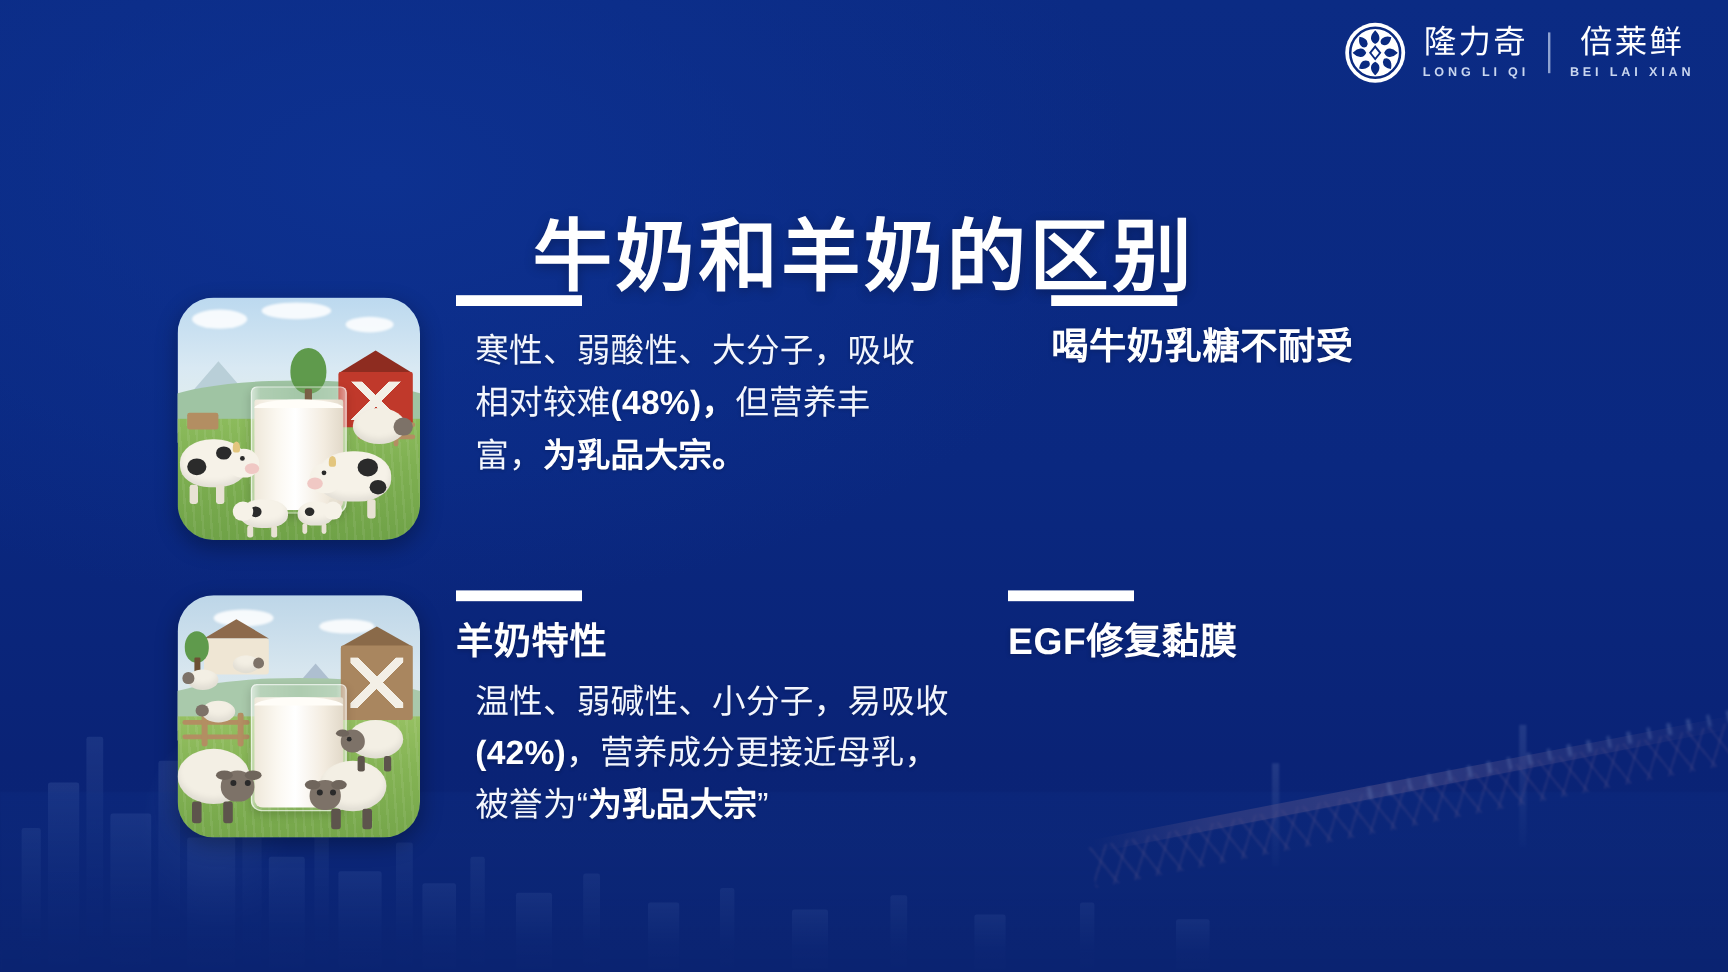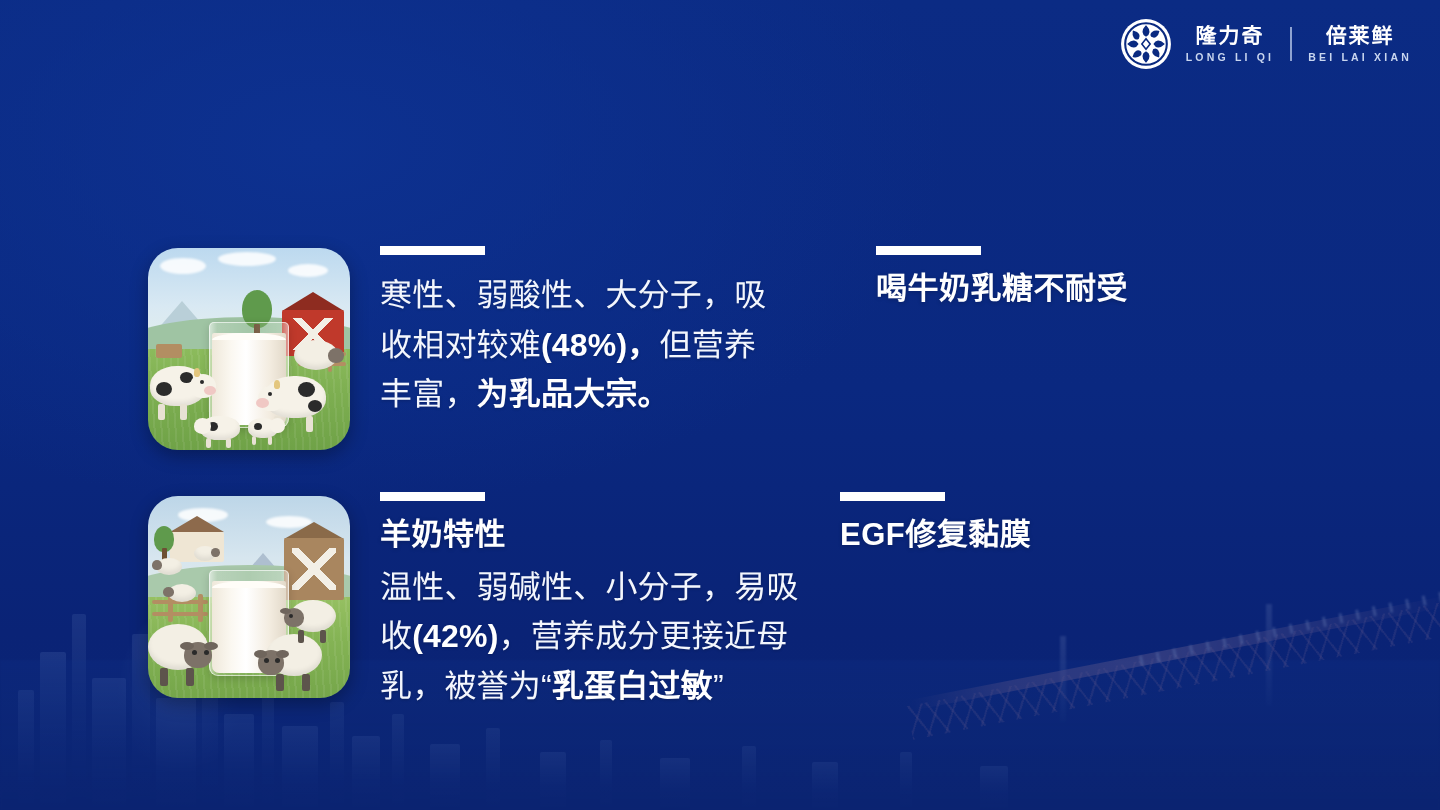--- a/index.html
+++ b/index.html
@@ -137,22 +137,22 @@
     gap: 16px;
   }
   .brand-unit {
     display: flex;
     flex-direction: column;
     align-items: center;
     line-height: 1;
   }
   .brand-cn {
     color: #ffffff;
-    font-size: 21px;
-    font-weight: 700;
+    font-size: 27px;
+    font-weight: 400;
     letter-spacing: 2px;
     white-space: nowrap;
   }
   .brand-en {
     color: #c9d6ef;
     font-size: 10.5px;
     font-weight: 700;
     letter-spacing: 3.2px;
     margin-top: 6px;
     white-space: nowrap;
@@ -341,24 +341,25 @@
     color: #ffffff;
     font-size: 31px;
     font-weight: 700;
     letter-spacing: .5px;
     line-height: 1.18;
     margin-bottom: 9px;
     text-shadow: 0 1px 4px rgba(0,0,0,.22);
   }
   .block-body {
     color: #f3f6fd;
-    font-size: 32px;
+    font-size: 28px;
     line-height: 1.55;
     letter-spacing: .2px;
     text-shadow: 0 1px 3px rgba(0,0,0,.20);
+    margin-left: 16px;
   }
   .block-body b { font-weight: 700; color: #ffffff; }
 </style>
 </head>
 <body>
 
 <div class="slide">
 
   <div class="city-backdrop">
     <div class="city-skyline">
@@ -418,20 +419,21 @@
         <div class="brand-en">LONG LI QI</div>
       </div>
       <div class="brand-sep"></div>
       <div class="brand-unit">
         <div class="brand-cn">倍莱鲜</div>
         <div class="brand-en">BEI LAI XIAN</div>
       </div>
     </div>
   </div>
 
+  <h1 class="slide-title">牛奶和羊奶的区别</h1>
 
   <div class="content">
 
     <div class="thumb cow">
       <div class="scene">
         <div class="sky"></div>
         <div class="cloud" style="left:12px;  top:10px; width:46px; height:16px;"></div>
         <div class="cloud" style="left:70px;  top:4px;  width:58px; height:14px;"></div>
         <div class="cloud" style="left:140px; top:16px; width:40px; height:13px;"></div>
         <div class="mountain"></div>
@@ -573,21 +575,21 @@
     </div>
 
     <div class="block b2">
       <div class="accent-bar"></div>
       <div class="block-heading">喝牛奶乳糖不耐受</div>
     </div>
 
     <div class="block b3">
       <div class="accent-bar"></div>
       <div class="block-heading">羊奶特性</div>
-      <div class="block-body"><span>温性、弱碱性、小分子，易吸收</span><b>(42%)</b><span>，营养成分更接近母乳，被誉为“</span><b>乳蛋白过敏</b><span>”</span></div>
+      <div class="block-body"><span>温性、弱碱性、小分子，易吸收</span><b>(42%)</b><span>，营养成分更接近母乳，被誉为“</span><b>为乳品大宗</b><span>”</span></div>
     </div>
 
     <div class="block b4">
       <div class="accent-bar"></div>
       <div class="block-heading">EGF修复黏膜</div>
     </div>
 
   </div>
 </div>
 

